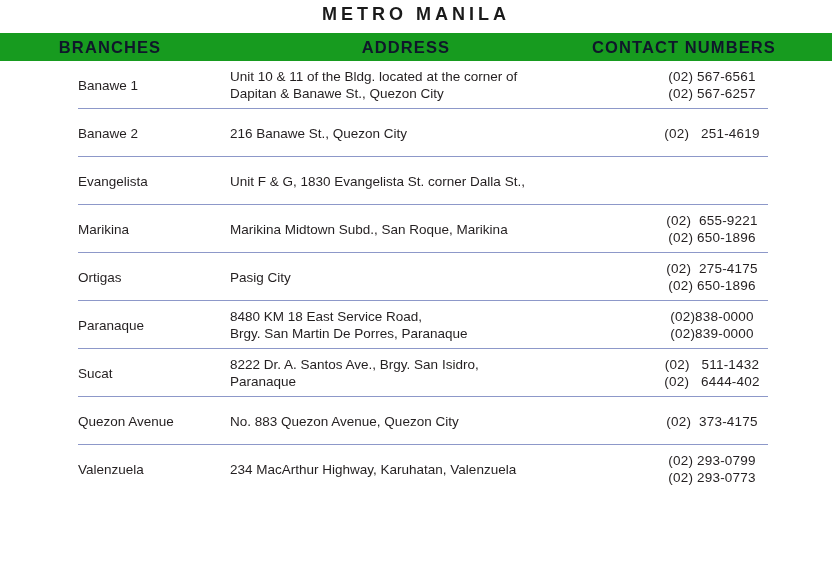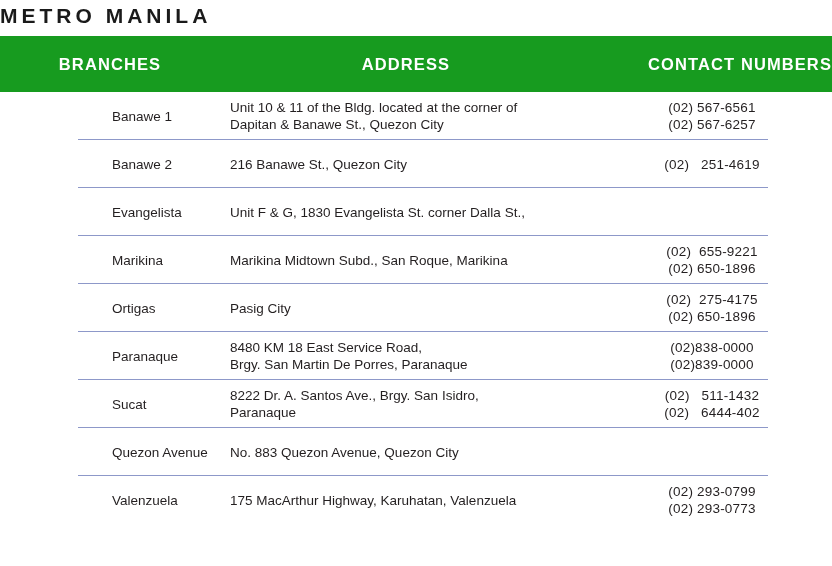--- a/index.html
+++ b/index.html
@@ -14,49 +14,50 @@
     color: #231f20;
     overflow: hidden;
   }
   .page {
     width: 832px;
     height: 566px;
     position: relative;
     box-sizing: border-box;
   }
   .doc-title {
-    font-size: 21px;
+    text-align: center;
+    font-size: 18px;
     font-weight: bold;
     letter-spacing: 4px;
     color: #1a1a1a;
     padding: 4px 0 8px 0;
     margin: 0;
   }
   .table-header {
     background: #179b1f;
-    color: #ffffff;
+    color: #0f172a;
     display: flex;
     align-items: center;
-    height: 56px;
+    height: 28px;
     width: 100%;
     box-sizing: border-box;
   }
   .col-branch {
     width: 220px;
     flex: 0 0 220px;
     text-align: center;
   }
   .col-address {
     flex: 1 1 auto;
     text-align: center;
   }
   .col-contact {
     width: 240px;
     flex: 0 0 240px;
-    text-align: right;
+    text-align: left;
   }
   .table-header .col-branch,
   .table-header .col-address,
   .table-header .col-contact {
     font-size: 16.5px;
     font-weight: bold;
     letter-spacing: 1.1px;
   }
   .rows {
     width: 100%;
@@ -69,21 +70,21 @@
     padding: 6px 0;
     box-sizing: border-box;
   }
   .row .cell {
     font-size: 13.5px;
     line-height: 17px;
     color: #231f20;
   }
   .row .col-branch {
     text-align: left;
-    padding-left: 112px;
+    padding-left: 78px;
     box-sizing: border-box;
   }
   .row .col-address {
     text-align: left;
     padding: 0 10px;
     box-sizing: border-box;
   }
   .row .col-contact {
     text-align: center;
     box-sizing: border-box;
@@ -175,25 +176,25 @@
           <span class="line">Paranaque</span>
         </div>
         <div class="cell col-contact"><span class="line">(02)   511-1432</span><span class="line">(02)   6444-402</span></div>
         <div class="divider"></div>
       </div>
       <div class="row">
         <div class="cell col-branch">Quezon Avenue</div>
         <div class="cell col-address">
           <span class="line">No. 883 Quezon Avenue, Quezon City</span>
         </div>
-        <div class="cell col-contact"></div>
+        <div class="cell col-contact"><span class="line">(02)  373-4175</span></div>
         <div class="divider"></div>
       </div>
       <div class="row last">
         <div class="cell col-branch">Valenzuela</div>
         <div class="cell col-address">
-          <span class="line">175 MacArthur Highway, Karuhatan, Valenzuela</span>
+          <span class="line">234 MacArthur Highway, Karuhatan, Valenzuela</span>
         </div>
         <div class="cell col-contact"><span class="line">(02) 293-0799</span><span class="line">(02) 293-0773</span></div>
       </div>
     </div>
 
 </div>
 
 </body></html>

